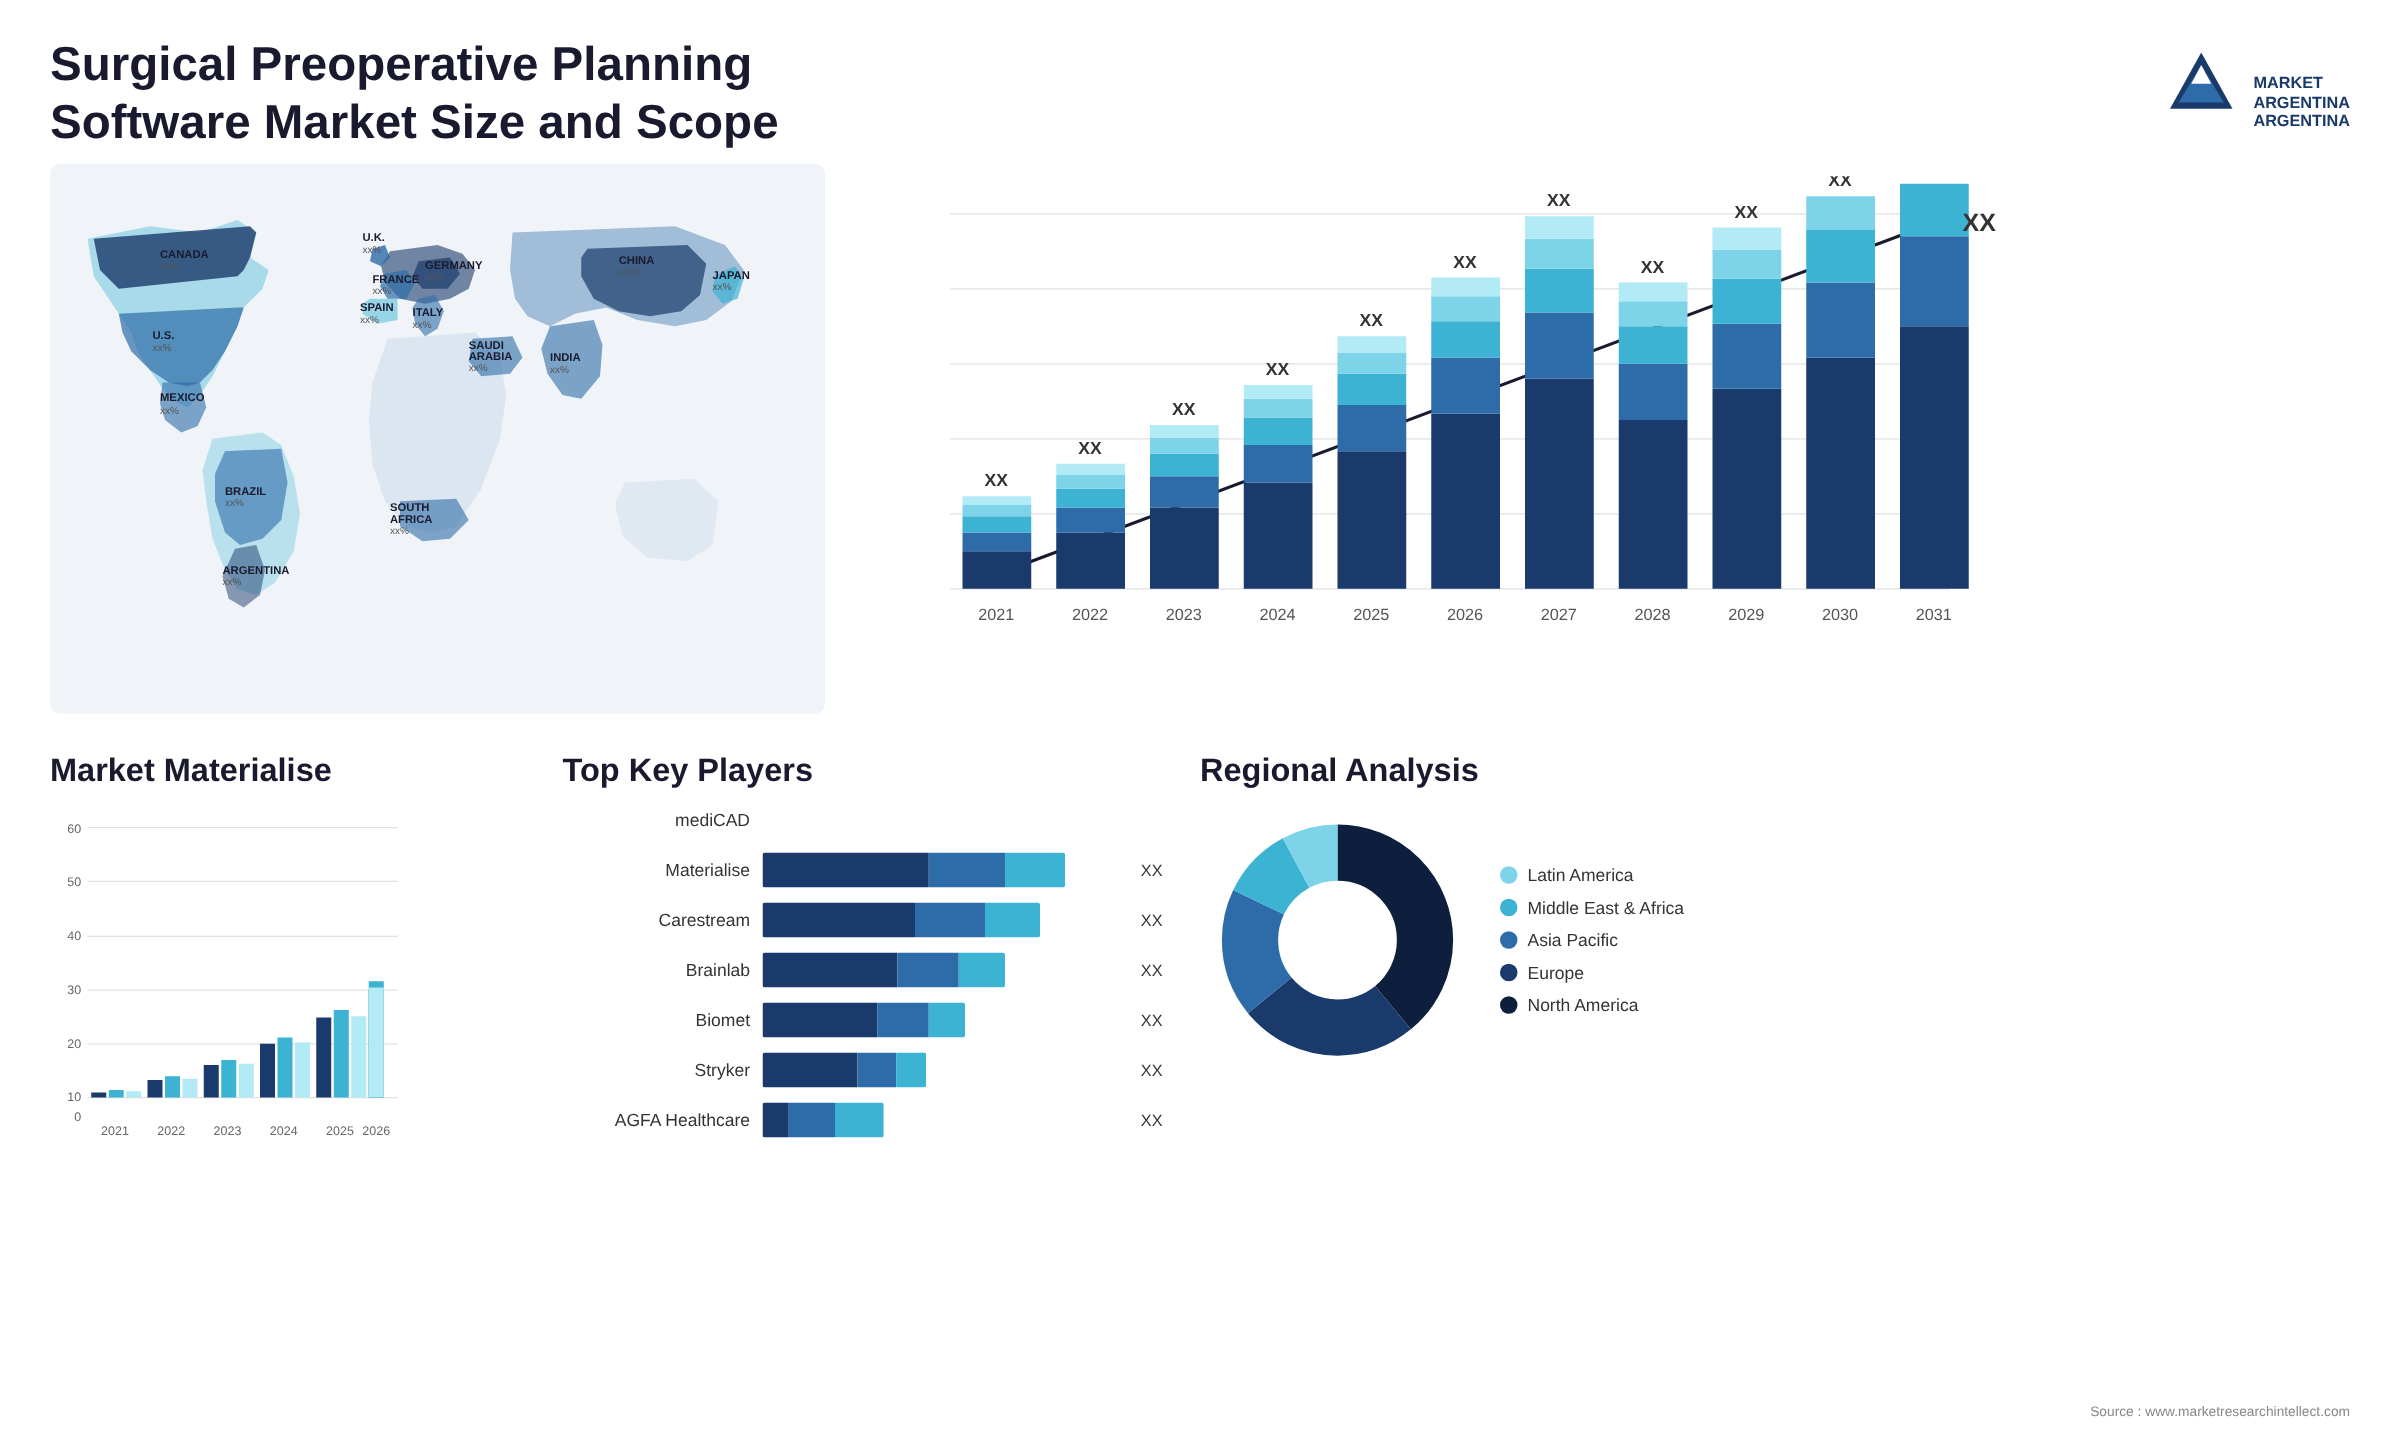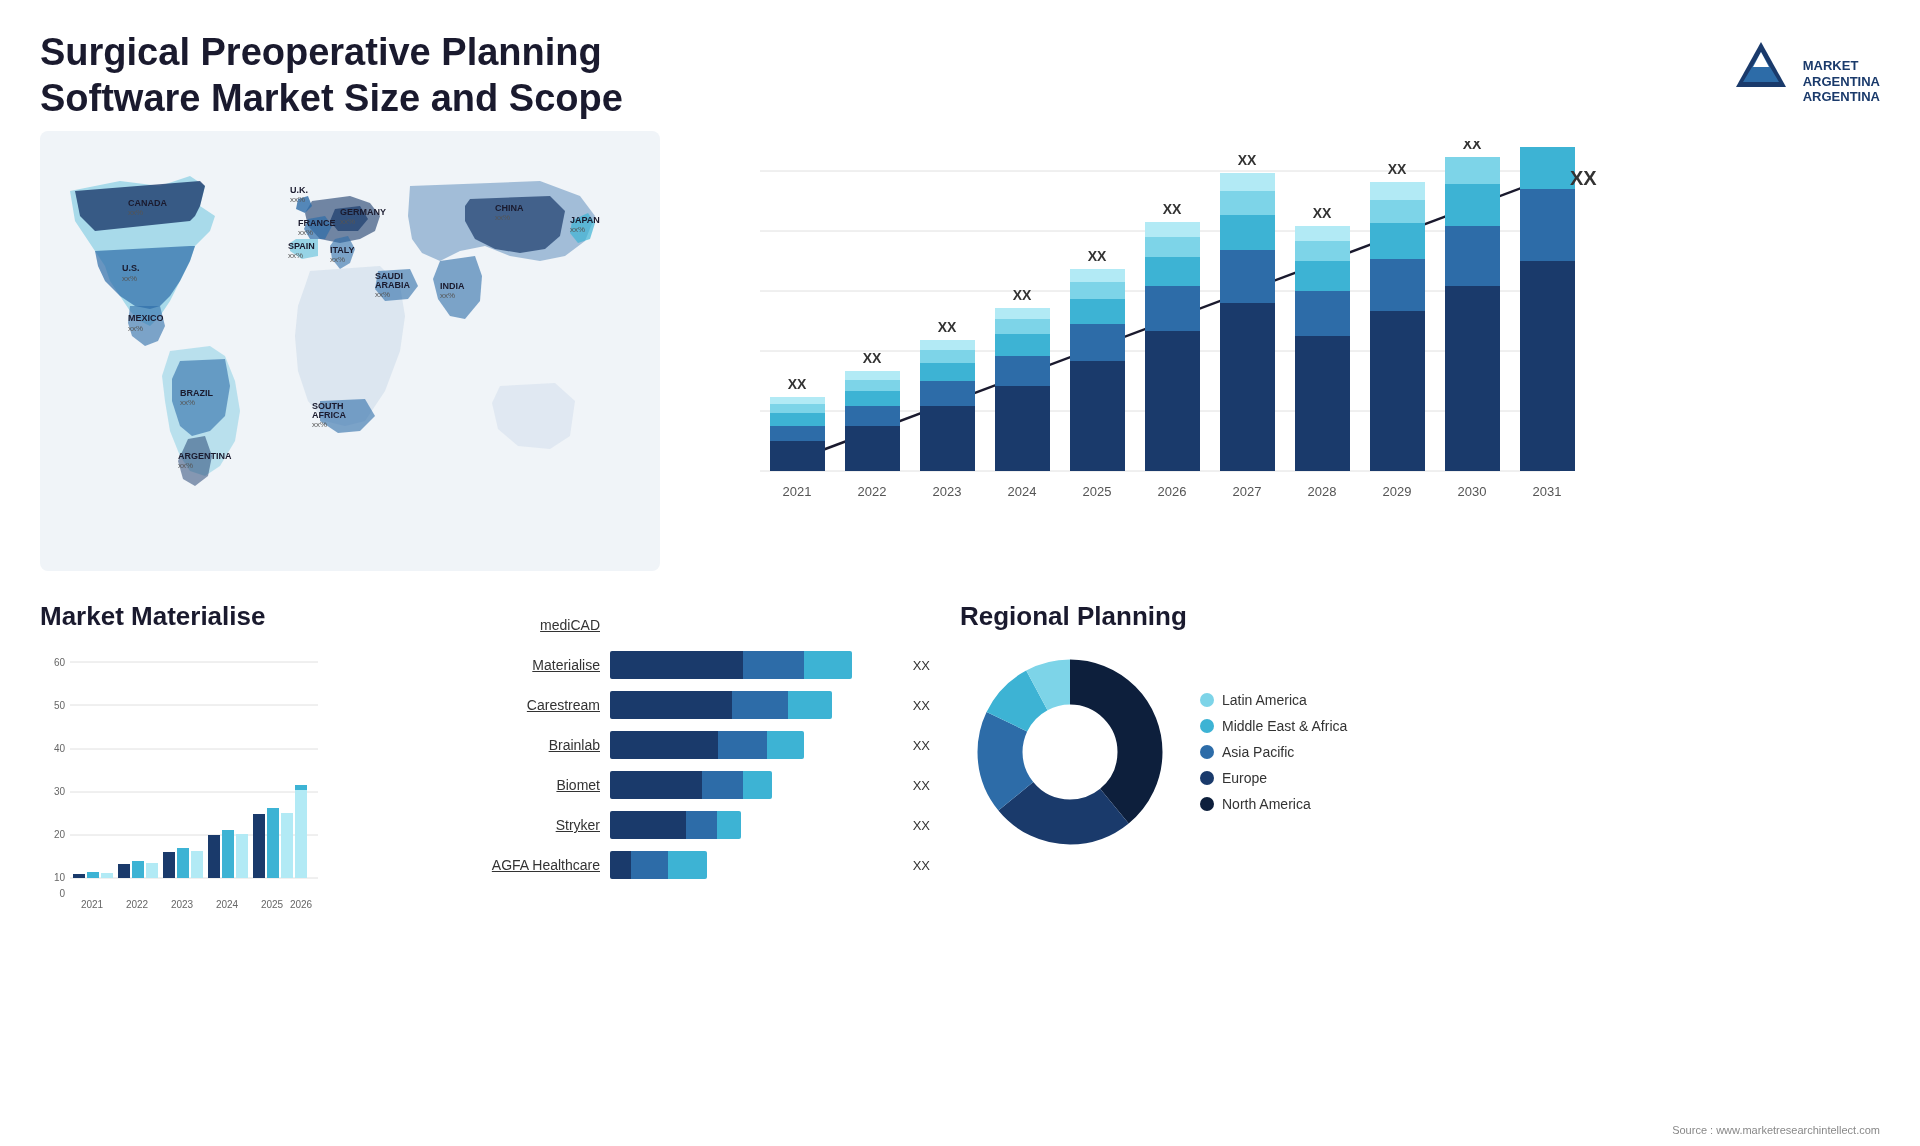--- a/index.html
+++ b/index.html
@@ -110,21 +110,20 @@
       align-items: center;
       margin-bottom: 12px;
       gap: 10px;
     }
     .player-name {
       width: 150px;
       font-size: 14px;
       color: #333;
       text-align: right;
       flex-shrink: 0;
-      text-decoration: underline;
     }
     .player-bar-container {
       flex: 1;
       height: 28px;
       position: relative;
     }
     .player-bar {
       height: 100%;
       border-radius: 2px;
       display: flex;
@@ -484,20 +483,21 @@
           <rect x="255" y="133" width="12" height="93" fill="#3db3d4"></rect>
           <rect x="255" y="138" width="12" height="88" fill="#b2eaf5"></rect>
           <text x="261" y="256" text-anchor="middle" font-size="10" fill="#666">2026</text>
         </svg>
       </div>
 
     </div>
   </div>
 
   <div class="players-section">
+    <div class="section-title">Top Key Players</div>
     <div class="players-bars">
 
       <div class="player-row">
         <div class="player-name">mediCAD</div>
         <div class="player-bar-container">
           <div class="player-bar" style="width:0%"></div>
         </div>
       </div>
 
       <div class="player-row">
@@ -569,21 +569,21 @@
             <div class="player-bar-seg3" style="width:40%;"></div>
           </div>
         </div>
         <div class="player-value">XX</div>
       </div>
 
     </div>
   </div>
 
   <div class="regional-section">
-    <div class="section-title">Regional Planning</div>
+    <div class="section-title">Regional Analysis</div>
     <div class="donut-container">
 
       <svg class="donut-svg" viewBox="0 0 220 220">
 
         <circle cx="110" cy="110" r="70" fill="none" stroke="#0d1f3c" stroke-width="45" stroke-dasharray="171.5 268.3" stroke-dashoffset="0" transform="rotate(-90 110 110)"></circle>
 
         <circle cx="110" cy="110" r="70" fill="none" stroke="#1a3a6b" stroke-width="45" stroke-dasharray="109.9 329.9" stroke-dashoffset="-171.5" transform="rotate(-90 110 110)"></circle>
 
         <circle cx="110" cy="110" r="70" fill="none" stroke="#2d6ca8" stroke-width="45" stroke-dasharray="79.2 360.6" stroke-dashoffset="-281.4" transform="rotate(-90 110 110)"></circle>
 

